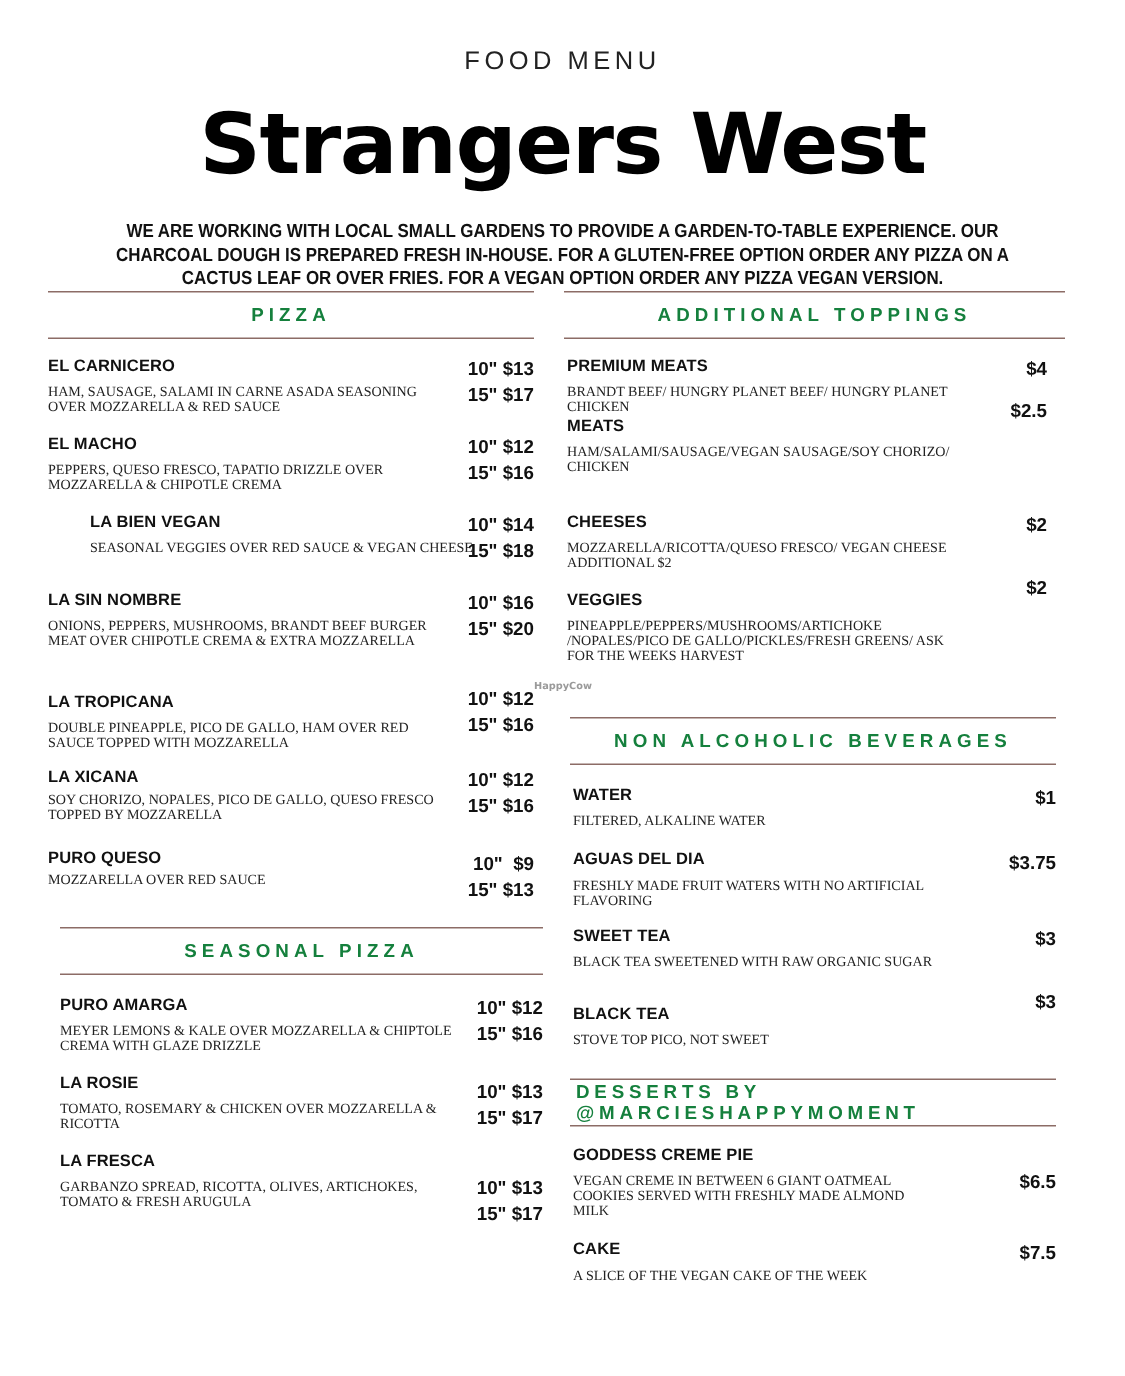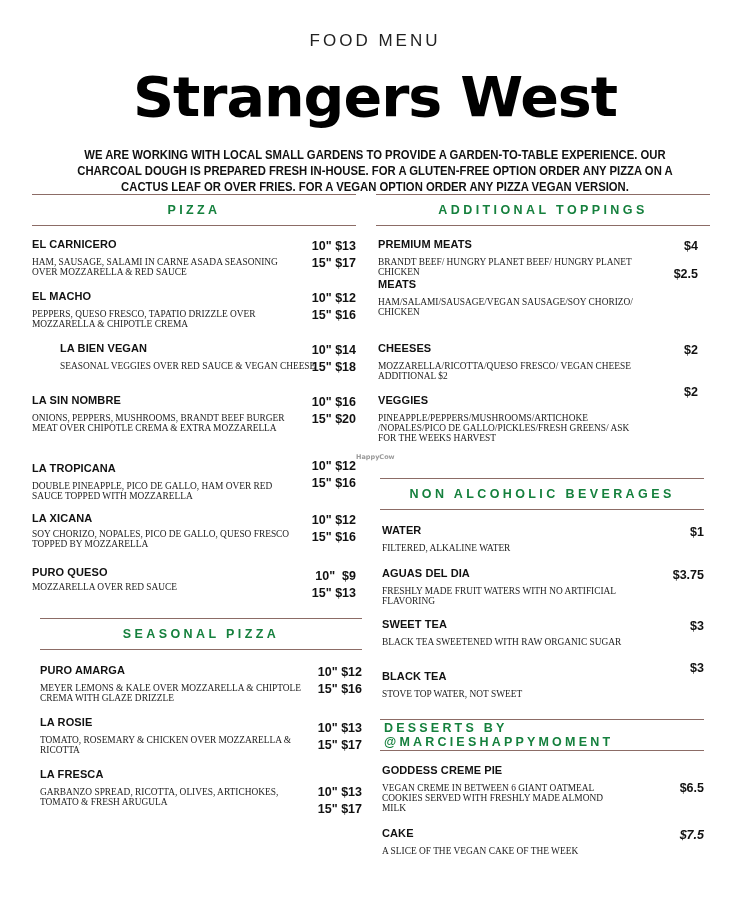--- a/index.html
+++ b/index.html
@@ -161,31 +161,31 @@
     <div class="desc">FRESHLY MADE FRUIT WATERS WITH NO ARTIFICIAL FLAVORING</div>
   </div>
   <div class="item" style="top:140px; left:2px;">
     <div class="name">SWEET TEA</div>
     <div class="price" style="top:0;">$3</div>
     <div class="desc">BLACK TEA SWEETENED WITH RAW ORGANIC SUGAR</div>
   </div>
   <div class="item" style="top:192px; left:2px;">
     <div class="name">BLACK TEA</div>
     <div class="price" style="top:-10px;">$3</div>
-    <div class="desc">STOVE TOP WATER, NOT SWEET</div>
+    <div class="desc">STOVE TOP PICO, NOT SWEET</div>
   </div>
 </div>
 
 <div class="col" style="left:380px; top:719px; width:324px; height:150px;">
   <div class="section-head" style="justify-content:flex-end; padding-left:4px;">
       <span style="letter-spacing:3.2px;">DESSERTS BY @MARCIESHAPPYMOMENT</span>
     </div>
   <div class="item" style="top:45px; left:2px;">
     <div class="name">GODDESS CREME PIE</div>
     <div class="price" style="top:16px;">$6.5</div>
     <div class="desc" style="width:240px;">VEGAN CREME IN BETWEEN 6 GIANT OATMEAL COOKIES SERVED WITH FRESHLY MADE ALMOND MILK</div>
   </div>
   <div class="item" style="top:108px; left:2px;">
     <div class="name">CAKE</div>
-    <div class="price" style="top:0;font-style:italic;">$7.5</div>
+    <div class="price" style="top:0;">$7.5</div>
     <div class="desc">A SLICE OF THE VEGAN CAKE OF THE WEEK</div>
   </div>
 </div>
 
 </body></html>

